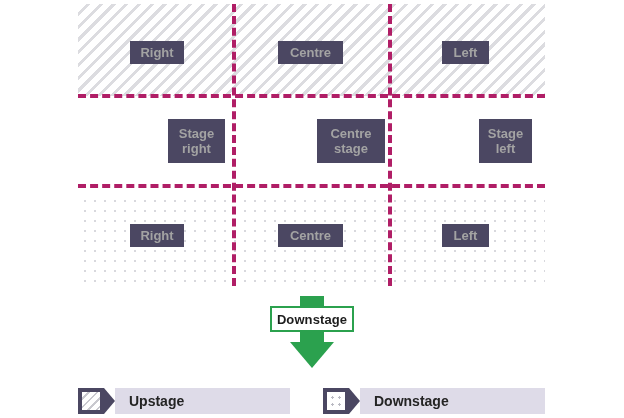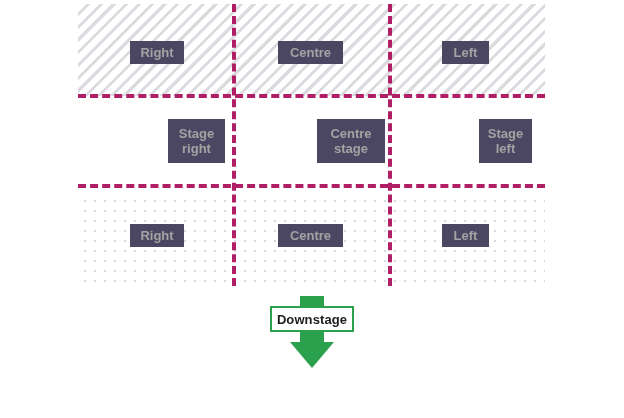--- a/index.html
+++ b/index.html
@@ -267,14 +267,33 @@
   <div class="chip one-line chip-down-right">Right</div>
   <div class="chip one-line chip-down-centre">Centre</div>
   <div class="chip one-line chip-down-left">Left</div>
 
   <div class="audience-group">
     <div class="arrow-shaft"></div>
     <div class="arrow-head"></div>
     <div class="audience-box">Downstage</div>
   </div>
 
+  <div class="legend-row">
+
+    <div class="legend-item legend-upstage">
+      <div class="legend-swatch">
+        <div class="legend-swatch-inner swatch-hatch"></div>
+      </div>
+      <div class="legend-pointer"></div>
+      <div class="legend-label">Upstage</div>
+    </div>
+
+    <div class="legend-item legend-downstage">
+      <div class="legend-swatch">
+        <div class="legend-swatch-inner swatch-dots"></div>
+      </div>
+      <div class="legend-pointer"></div>
+      <div class="legend-label">Downstage</div>
+    </div>
+
+  </div>
 
 </div>
 
 </body></html>

